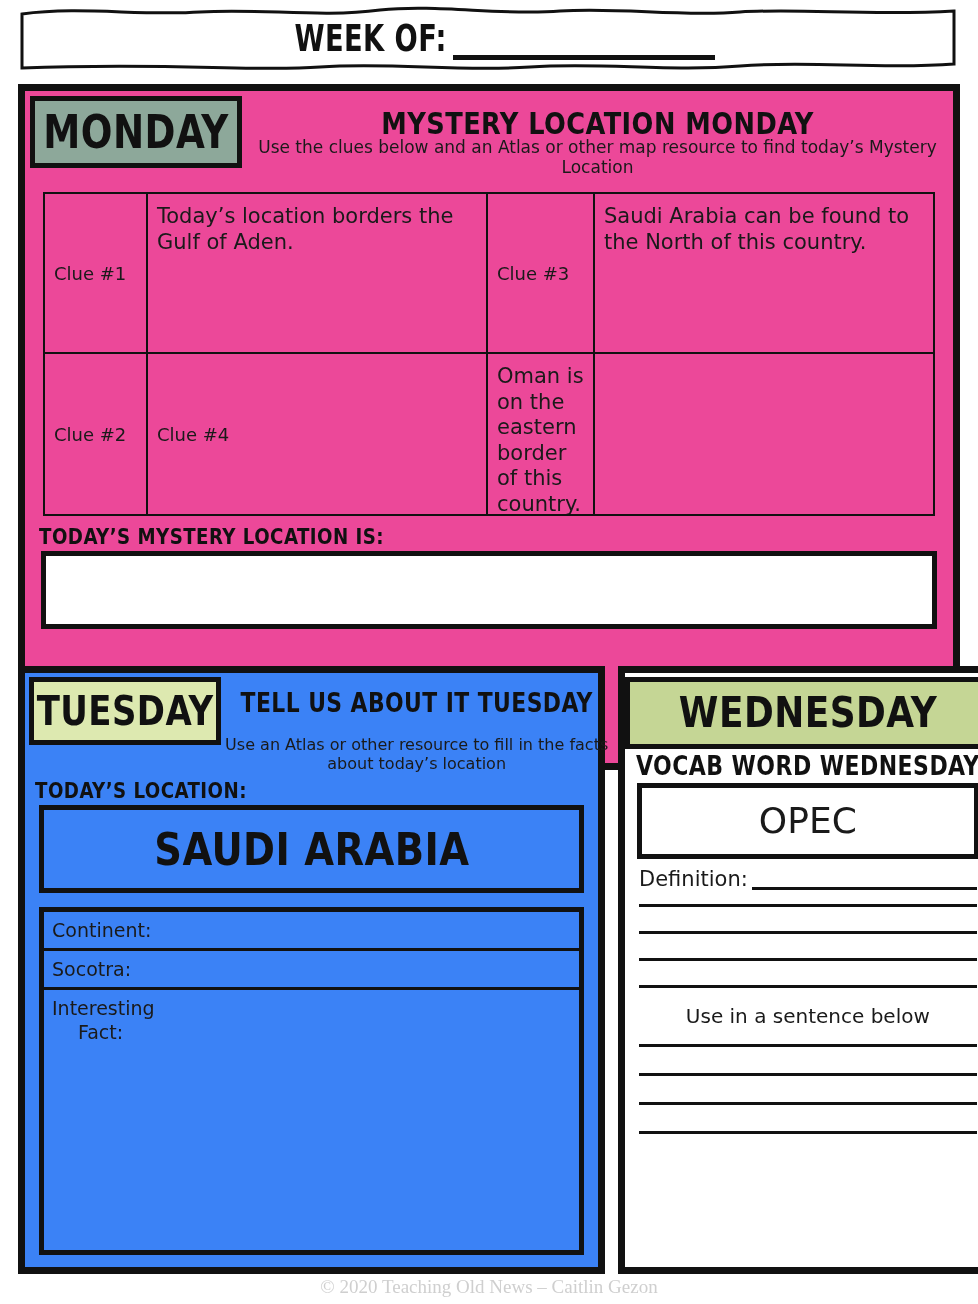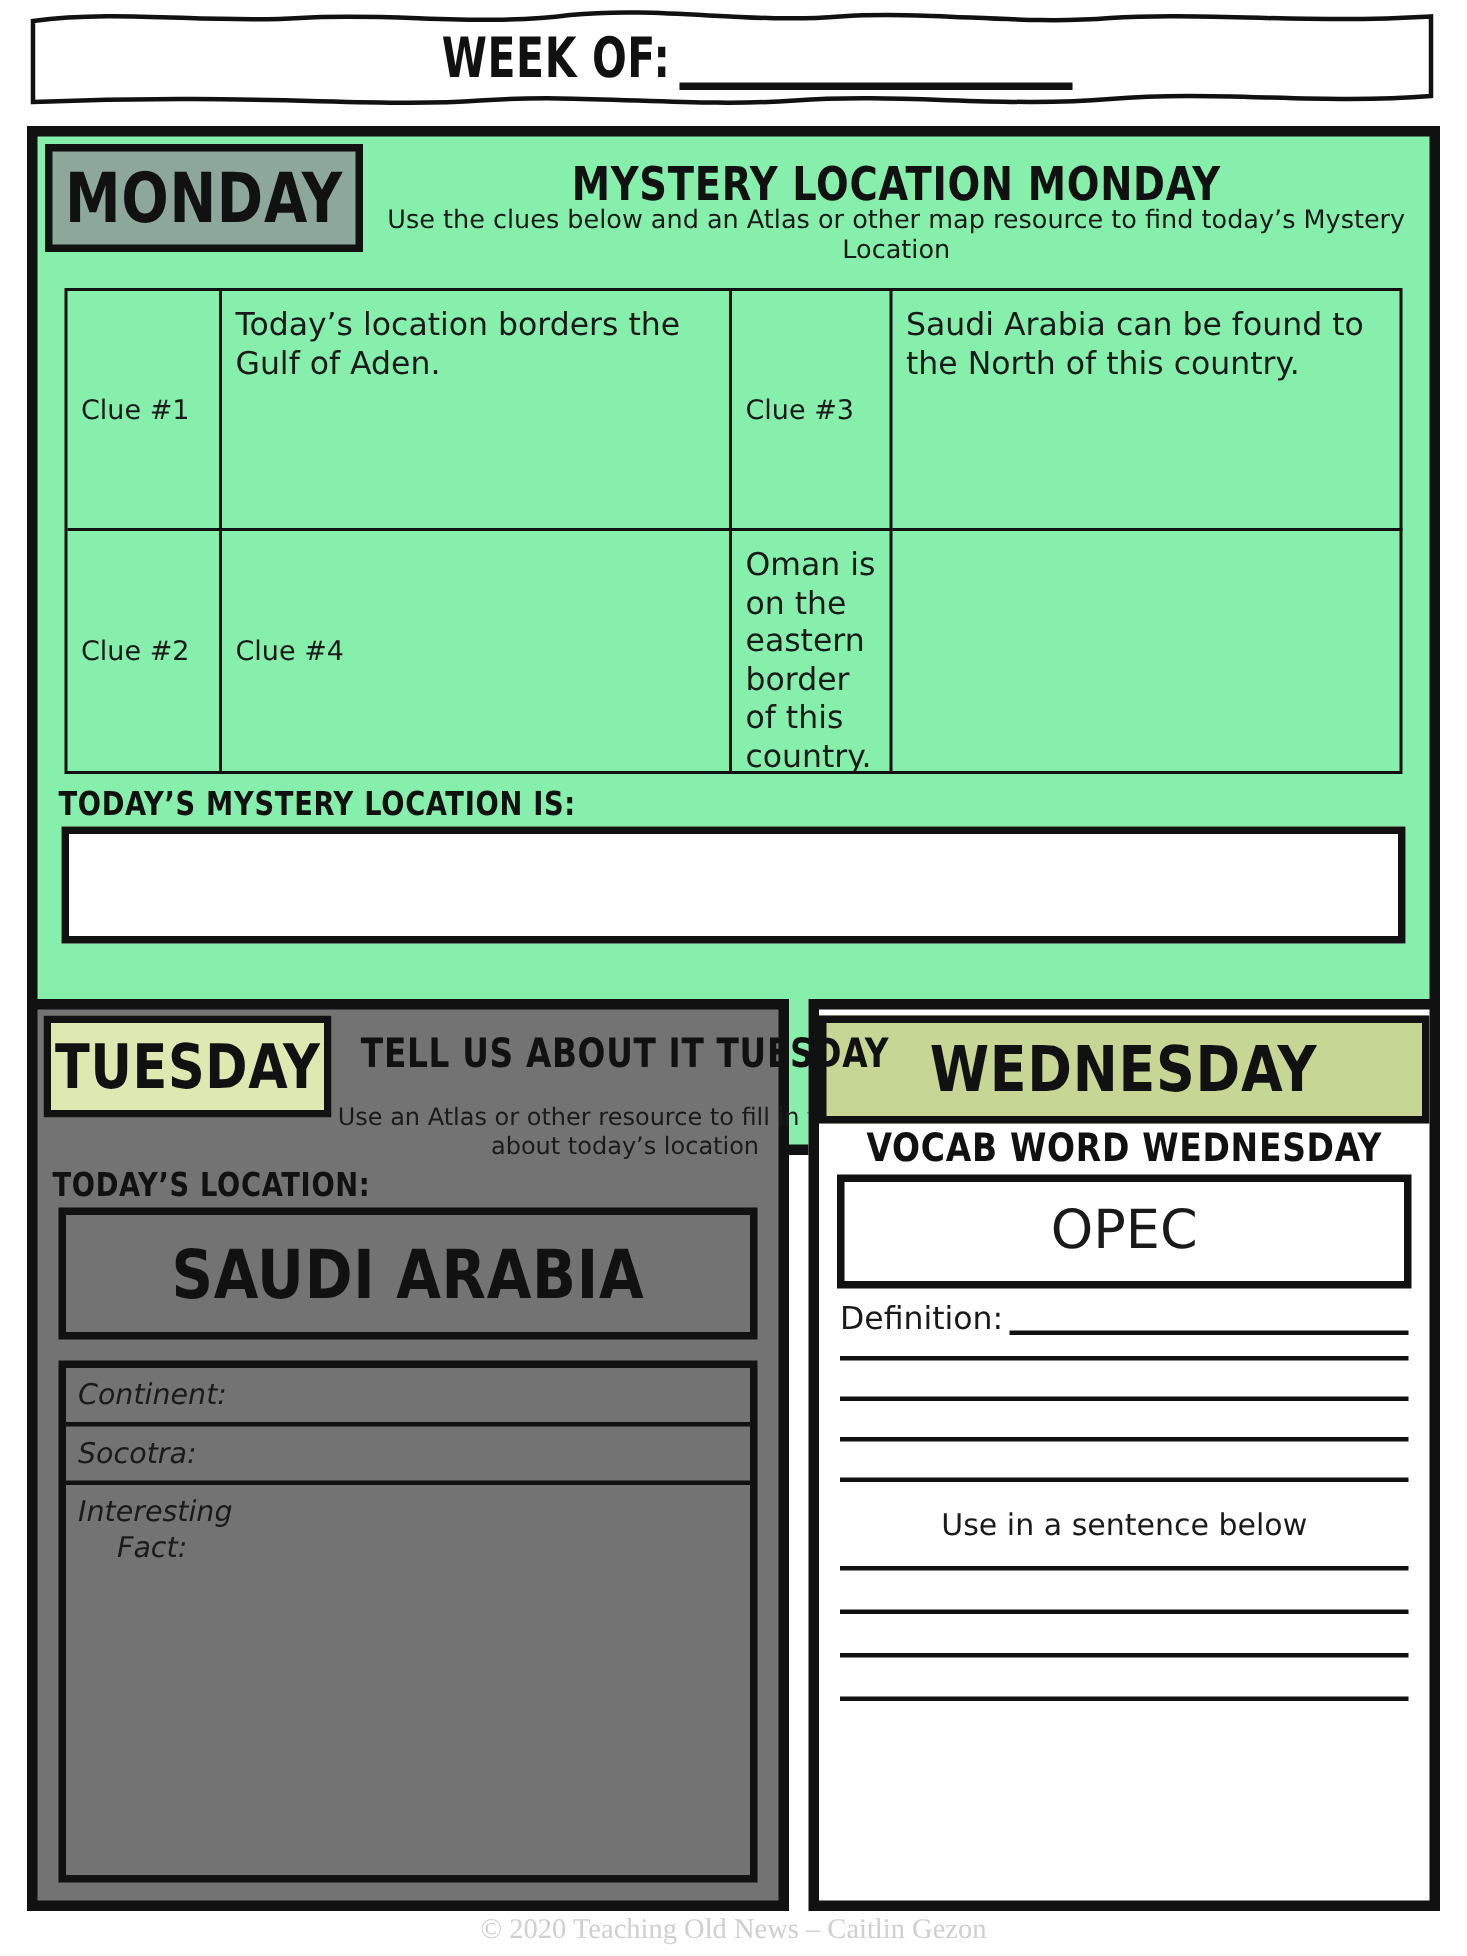--- a/index.html
+++ b/index.html
@@ -66,21 +66,21 @@
   }
 
   
   .monday-box {
     position: absolute;
     left: 18px;
     top: 84px;
     width: 942px;
     height: 686px;
     border: 7px solid #111;
-    background: #86efac;
+    background: #ec4899;
   }
 
   .day-head {
     display: flex;
     align-items: flex-start;
   }
   .day-badge {
     border: 5px solid #111;
     display: flex;
     align-items: center;
@@ -167,23 +167,23 @@
     position: absolute;
     left: 18px;
     top: 666px;
     width: 942px;
     height: 608px;
     display: flex;
     gap: 13px;
   }
 
   .tuesday-box {
-    width: 508px;
+    width: 587px;
     border: 7px solid #111;
-    background: #737373;
+    background: #3b82f6;
     display: flex;
     flex-direction: column;
   }
   .wednesday-box {
     flex: 1;
     border: 7px solid #111;
     background: #fff;
     display: flex;
     flex-direction: column;
   }
@@ -230,21 +230,20 @@
     line-height: 1;
     transform: scaleX(0.95);
   }
 
   .facts-box {
     margin: 14px 14px 12px 14px;
     border: 5px solid #111;
     flex: 1;
     display: flex;
     flex-direction: column;
-    font-style: italic;
   }
   .fact-row {
     border-bottom: 3px solid #111;
     padding: 7px 8px 5px 8px;
     font-size: 19px;
     line-height: 1.25;
   }
   .fact-row.last {
     border-bottom: none;
     flex: 1;

